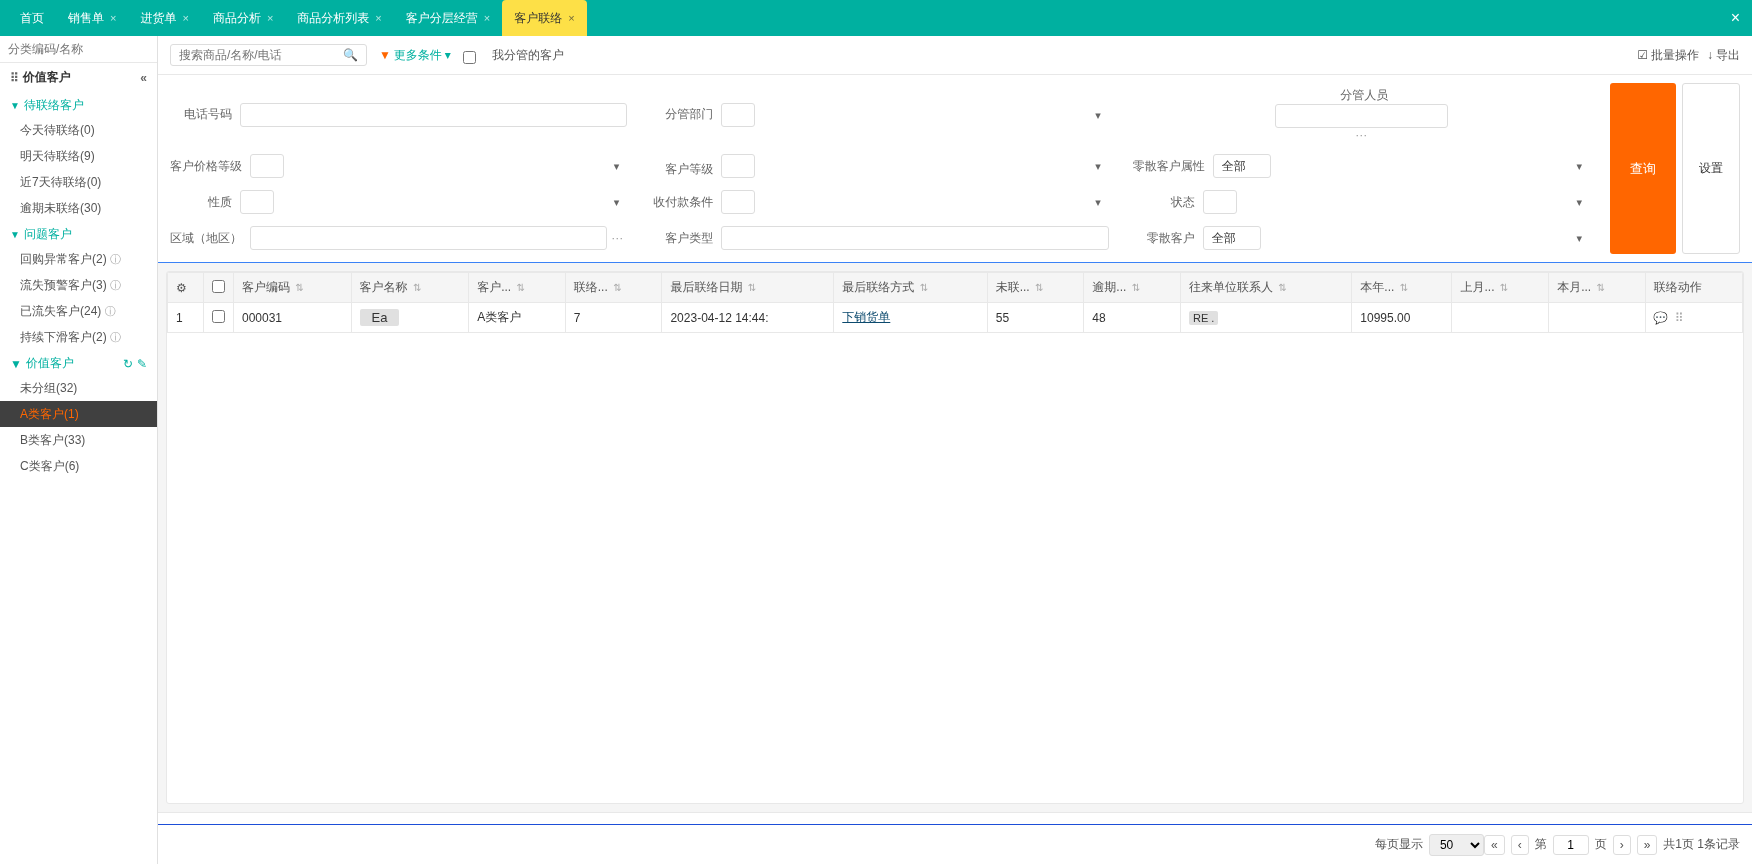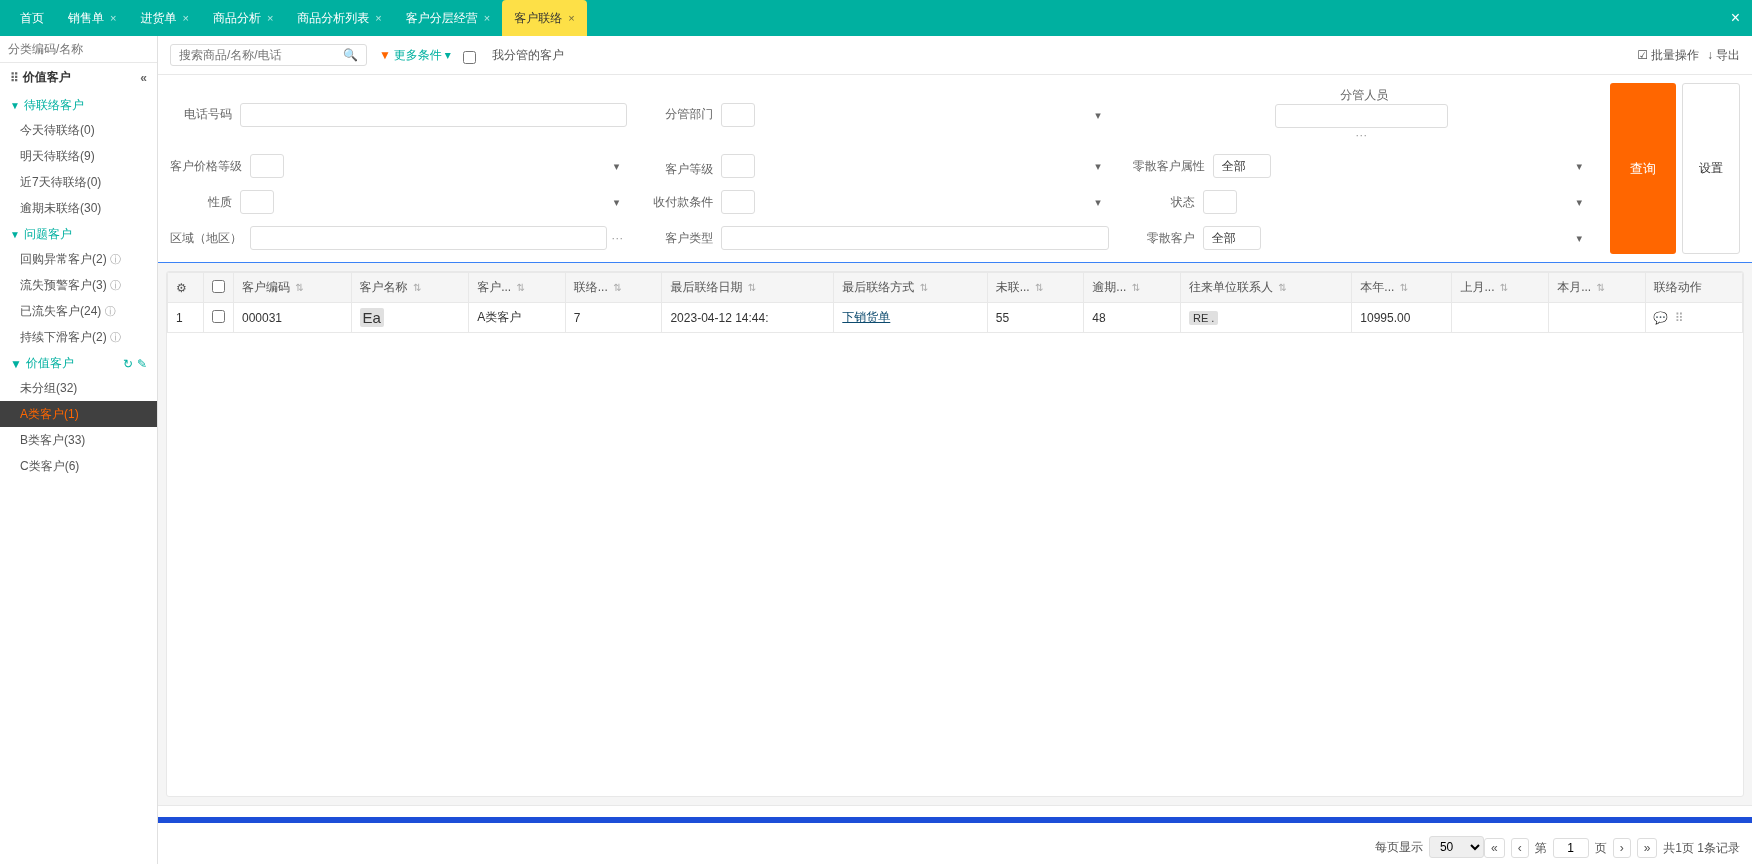--- a/index.html
+++ b/index.html
@@ -63,21 +63,21 @@
     .data-table { width: 100%; border-collapse: collapse; }
     .data-table th { background: #f5f5f5; border: 1px solid #e8e8e8; padding: 6px 8px; color: #555; font-weight: normal; white-space: nowrap; text-align: left; position: sticky; top: 0; z-index: 1; }
     .data-table td { border: 1px solid #e8e8e8; padding: 6px 8px; color: #333; white-space: nowrap; }
     .data-table th .sort-icon { color: #aaa; margin-left: 2px; font-size: 10px; }
     .settings-col { width: 36px; }
     .checkbox-col { width: 30px; text-align: center; }
     .link-text { color: #0c4a6e; text-decoration: underline; cursor: pointer; }
     .action-icons { display: flex; gap: 6px; align-items: center; color: #aaa; cursor: pointer; }
     
     
-    .bottom-bar { display: flex; align-items: flex-end; justify-content: space-between; padding: 6px 12px; background: white; border-top: 6px solid #1d4ed8; height: 47px; }
+    .bottom-bar { display: flex; align-items: center; justify-content: space-between; padding: 6px 12px; background: white; border-top: 1px solid #1d4ed8; height: 40px; }
     .page-size-wrap { display: flex; align-items: center; gap: 6px; color: #555; }
     .page-size-select { border: 1px solid #ddd; border-radius: 3px; padding: 2px 6px; font-size: 12px; }
     .pagination { display: flex; align-items: center; gap: 6px; color: #555; }
     .page-btn { cursor: pointer; color: #555; padding: 2px 6px; border: 1px solid #ddd; border-radius: 3px; background: white; font-size: 12px; }
     .page-btn:disabled { color: #ccc; cursor: not-allowed; }
     .page-input { width: 36px; text-align: center; border: 1px solid #ddd; border-radius: 3px; padding: 2px 4px; }
     
     
     .h-scrollbar-wrap { height: 12px; background: white; border-top: 1px solid #e8e8e8; overflow-x: auto; }
     .h-scrollbar-inner { width: 2000px; height: 1px; }
@@ -304,21 +304,21 @@
             <th>上月... <span class="sort-icon">⇅</span></th>
             <th>本月... <span class="sort-icon">⇅</span></th>
             <th>联络动作</th>
           </tr>
         </thead>
         <tbody>
           <tr>
             <td>1</td>
             <td class="checkbox-col"><input type="checkbox" style=""></td>
             <td>000031</td>
-            <td><span style="background:#e0e0e0;padding:1px 3px;border-radius:2px;margin-right:4px;font-size:15px;">Ea</span></td>
+            <td><span style="background:#e0e0e0;padding:1px 12px;border-radius:2px;margin-right:4px;font-size:13px;">Ea</span></td>
             <td>A类客户</td>
             <td>7</td>
             <td>2023-04-12 14:44:</td>
             <td><span class="link-text">下销货单</span></td>
             <td>55</td>
             <td>48</td>
             <td><span style="background:#e0e0e0;padding:1px 4px;border-radius:2px;font-size:11px;">RE .</span></td>
             <td>10995.00</td>
             <td></td>
             <td></td>

